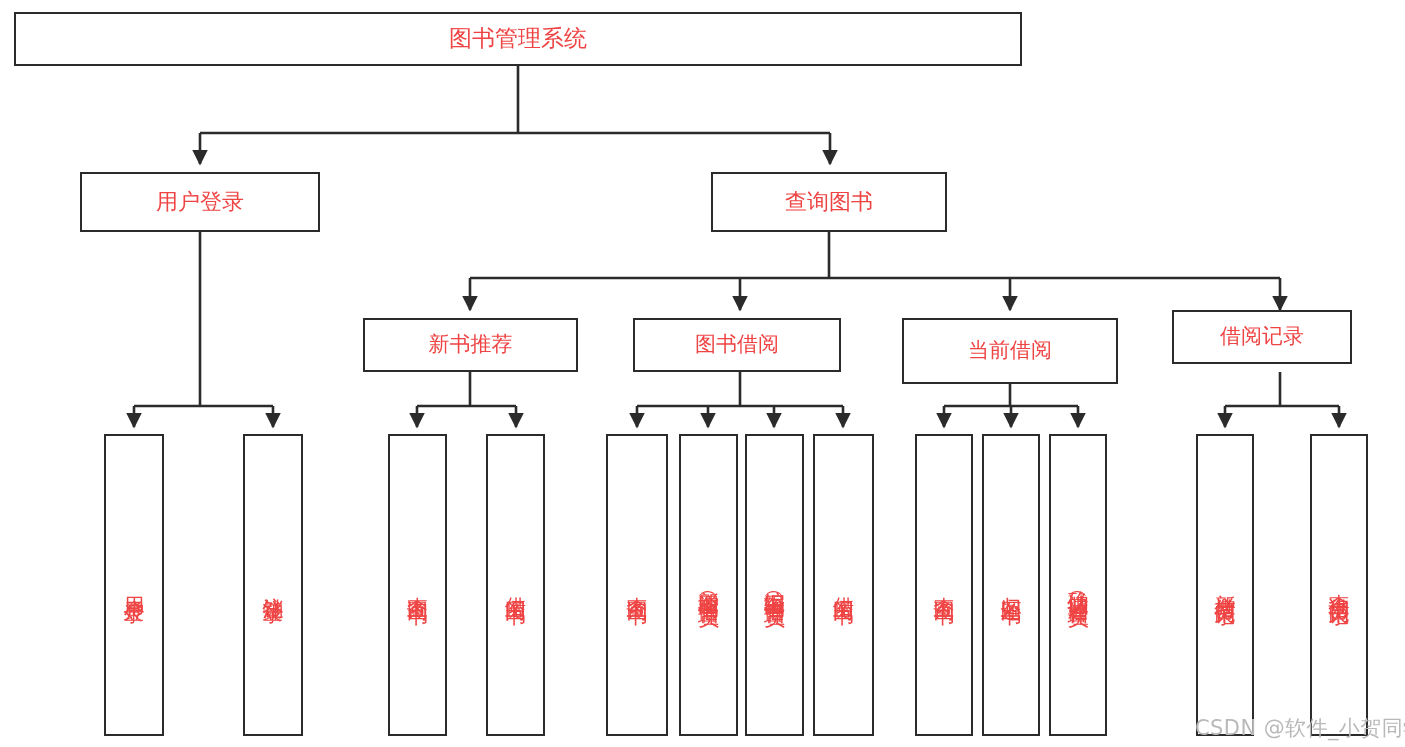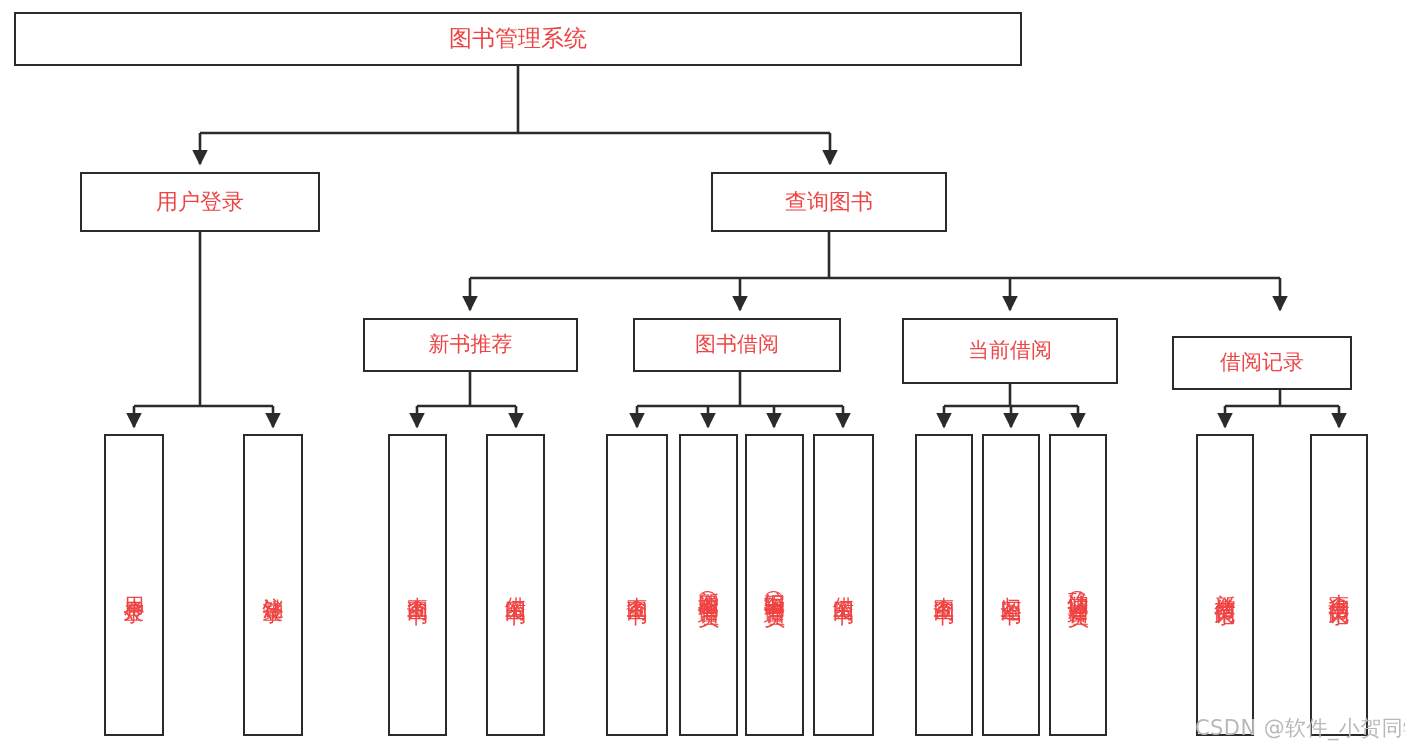--- a/index.html
+++ b/index.html
@@ -130,21 +130,21 @@
       </div>
       <div class="node l2-node horiz" style="left: 363px; top: 318px; width: 215px; height: 54px;">
         <span class="label">新书推荐</span>
       </div>
       <div class="node l2-node horiz" style="left: 633px; top: 318px; width: 208px; height: 54px;">
         <span class="label">图书借阅</span>
       </div>
       <div class="node l2-node horiz" style="left: 902px; top: 318px; width: 216px; height: 66px;">
         <span class="label">当前借阅</span>
       </div>
-      <div class="node l2-node horiz" style="left: 1172px; top: 336px; width: 180px; height: 54px;">
+      <div class="node l2-node horiz" style="left: 1172px; top: 310px; width: 180px; height: 54px;">
         <span class="label">借阅记录</span>
       </div>
       <div class="node leaf-node vert" style="left: 104px; top: 434px; width: 60px; height: 302px;">
         <span class="label">用户登录</span>
       </div>
       <div class="node leaf-node vert" style="left: 243px; top: 434px; width: 60px; height: 302px;">
         <span class="label">注销登录</span>
       </div>
       <div class="node leaf-node vert" style="left: 388px; top: 434px; width: 59px; height: 302px;">
         <span class="label">查询图书</span>

